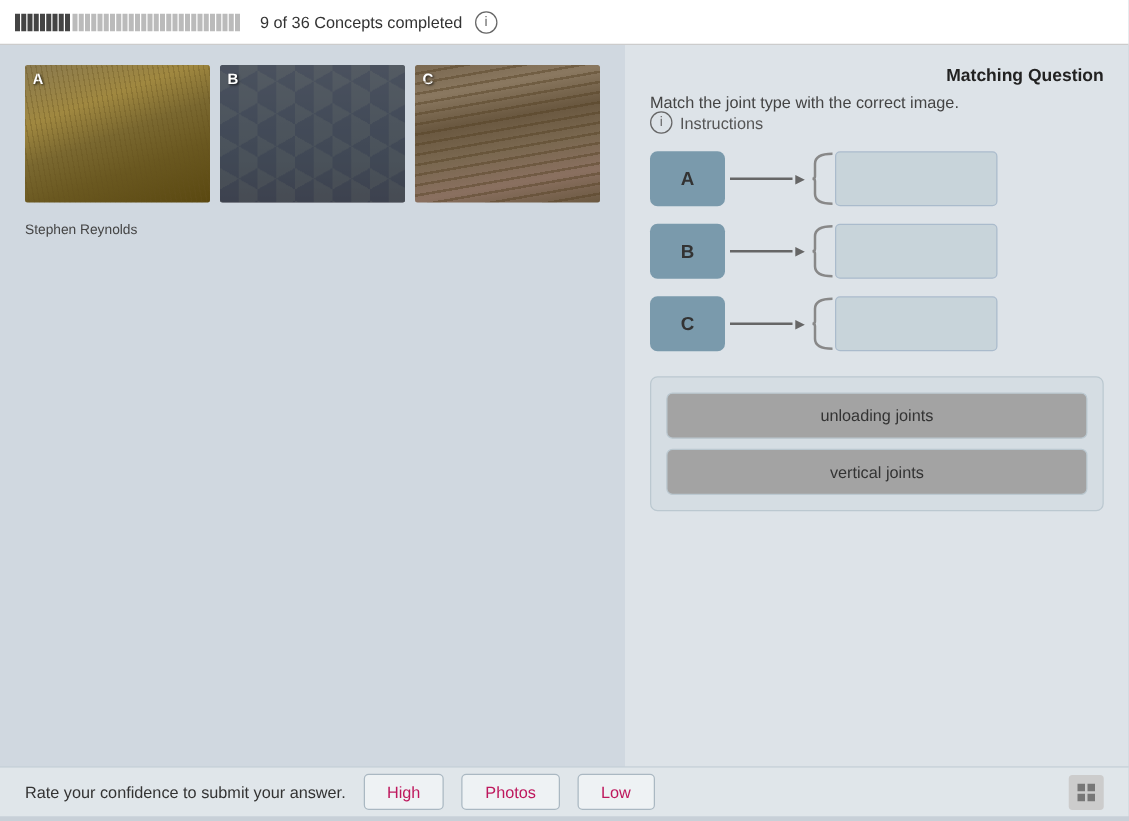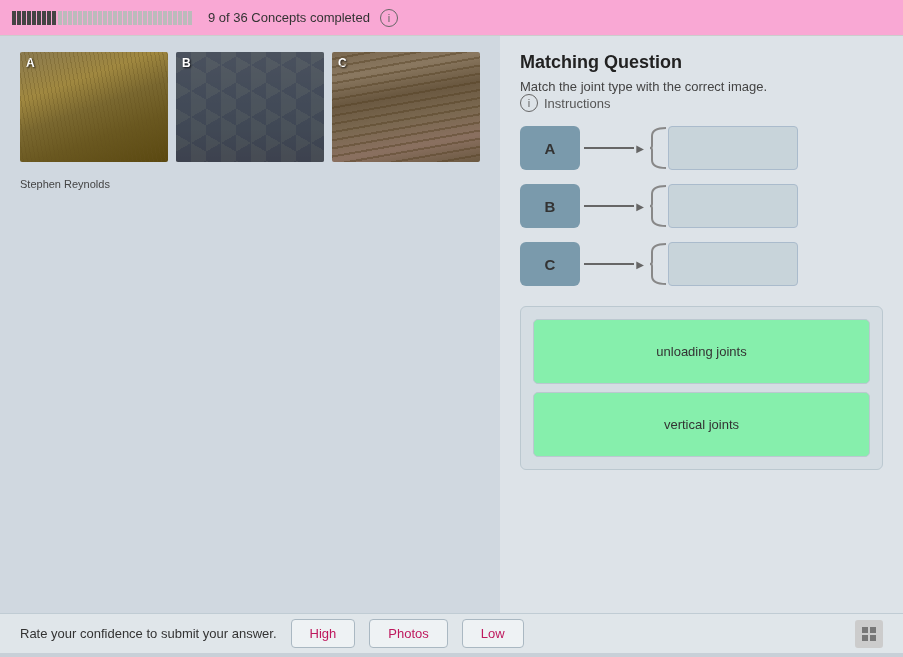--- a/index.html
+++ b/index.html
@@ -7,21 +7,21 @@
       font-family: Arial, sans-serif;
       background: #c8d0d8;
       width: 903px;
       height: 657px;
       overflow: hidden;
       position: relative;
     }
 
     
     .top-bar {
-      background: #f9a8d4;
+      background: #ffffff;
       height: 36px;
       display: flex;
       align-items: center;
       padding: 0 12px;
       gap: 10px;
       border-bottom: 1px solid #ccc;
     }
     .progress-label {
       font-size: 13px;
       color: #333;
@@ -119,24 +119,25 @@
       margin-top: 16px;
     }
 
     
     .right-panel {
       flex: 1;
       padding: 16px 20px;
       background: #dde3e8;
     }
     .question-title {
-      font-size: 18px;
+      font-size: 14px;
       font-weight: bold;
       color: #222;
       margin-bottom: 6px;
+      text-align: right;
     }
     .question-subtitle {
       font-size: 13px;
       color: #444;
     }
     .instructions-row {
       display: flex;
       align-items: center;
       gap: 6px;
       margin-bottom: 14px;
@@ -238,24 +239,24 @@
       margin-top: 20px;
       display: flex;
       flex-direction: column;
       gap: 8px;
       border: 1px solid #bbc8d0;
       border-radius: 6px;
       padding: 12px;
       background: #d5dde3;
     }
     .choice-btn {
-      background: #86efac;
+      background: #a3a3a3;
       border: 1.5px solid #bbc8d0;
       border-radius: 5px;
-      padding: 24px 16px;
+      padding: 10px 16px;
       text-align: center;
       font-size: 13px;
       color: #333;
       cursor: pointer;
       width: 100%;
     }
 
     
     .bottom-bar {
       height: 40px;

